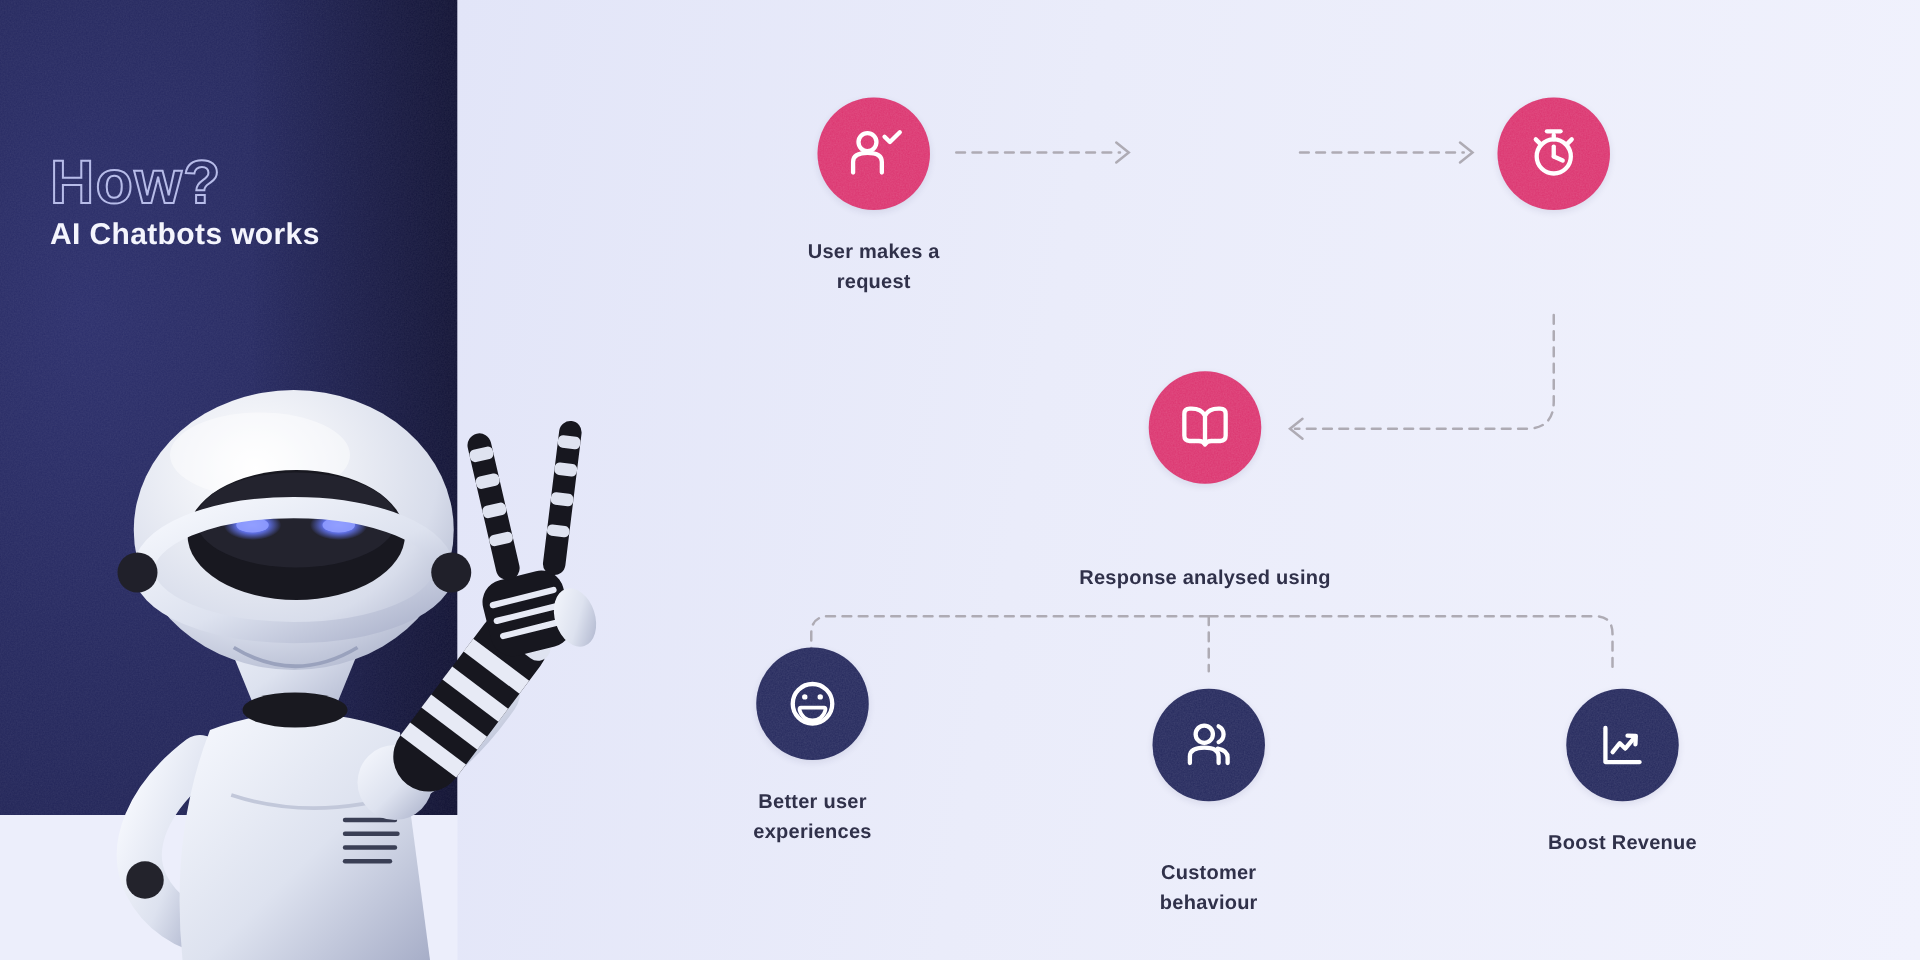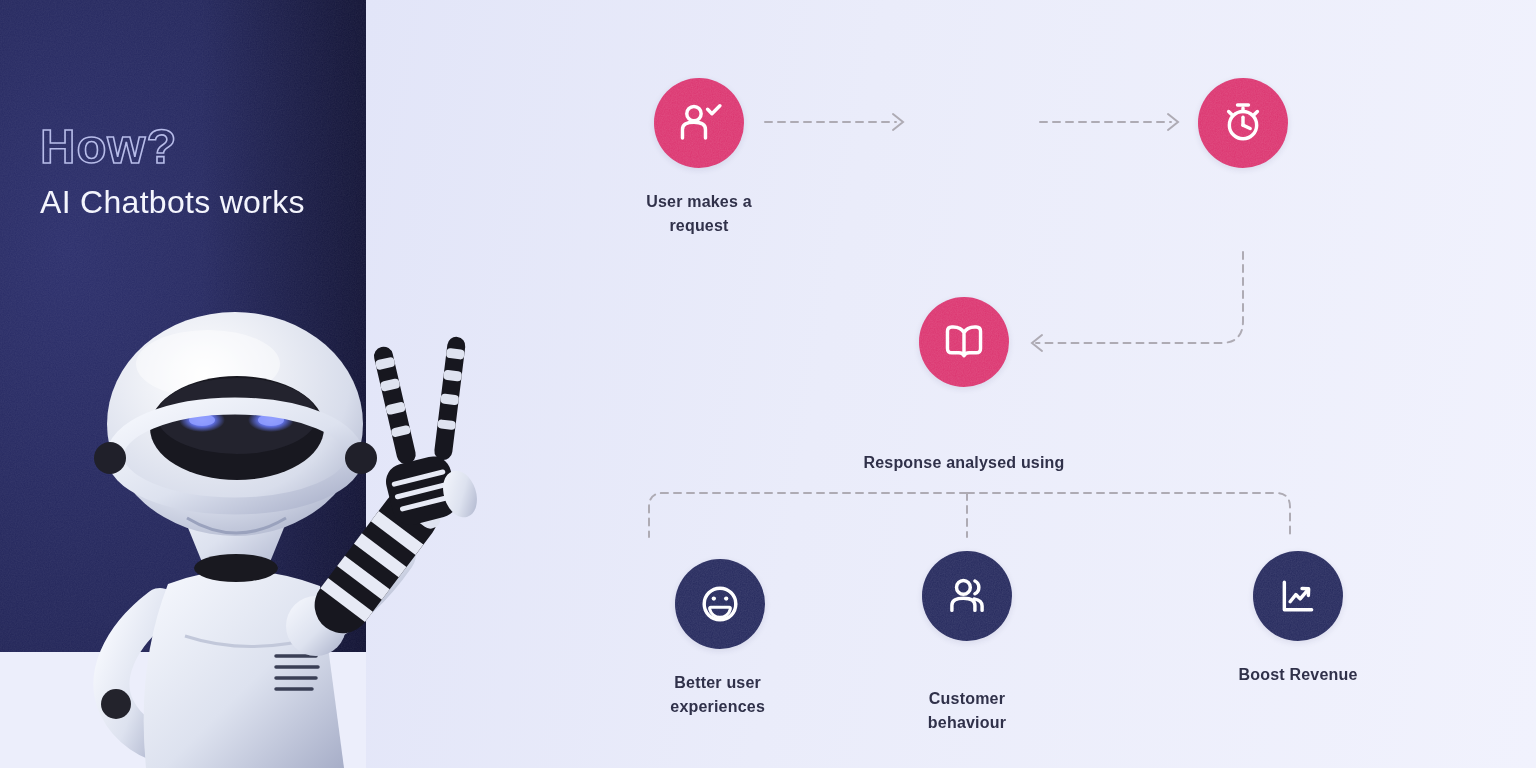--- a/index.html
+++ b/index.html
@@ -9,21 +9,21 @@
 
   
   .sidebar { position:absolute; left:0; top:0; width:366px; height:652px;
              background:
                linear-gradient(to right, rgba(10,10,35,0) 55%, rgba(8,8,30,0.55) 100%),
                radial-gradient(150% 120% at 18% 38%, #2c2f6c 0%, #23265a 48%, #15173f 100%); }
   .sidebar-noise { position:absolute; inset:0; width:100%; height:100%; pointer-events:none; }
   .title-block { position:absolute; left:40px; top:120px; }
   .title-outline { font-size:49px; font-weight:700; letter-spacing:1px;
                    color:transparent; -webkit-text-stroke:1.6px #b7bce9; line-height:1.1; }
-  .title-main { margin-top:10px; font-size:32px; font-weight:400; color:#f4f5fd; letter-spacing:0.3px; }
+  .title-main { margin-top:0; font-size:24px; font-weight:700; color:#f4f5fd; letter-spacing:0.3px; }
 
   
   .robot-wrap { position:absolute; left:90px; top:306px; width:405px; height:462px; z-index:5; }
 
   
   .flow-area { position:absolute; left:366px; top:0; width:1170px; height:768px;
                background:linear-gradient(100deg, #e2e5f8 0%, #eaecfa 40%, #f1f2fd 100%); }
   .connectors { position:absolute; left:0; top:0; width:1536px; height:768px; pointer-events:none; z-index:2; }
 
   .node { position:absolute; display:flex; flex-direction:column; align-items:center; z-index:3; }
@@ -35,21 +35,21 @@
   .grain { position:absolute; inset:0; width:100%; height:100%; pointer-events:none; }
   .circle svg.icon { position:relative; z-index:1; }
   .label { margin-top:22px; text-align:center; font-size:16px; font-weight:700;
            line-height:24px; color:#30314a; letter-spacing:0.2px; }
 
   
   .n-step1   { left:584px;  top:78px;  width:230px; }
   .n-step2   { left:849px;  top:78px;  width:230px; }
   .n-step3   { left:1128px; top:78px;  width:230px; }
   .n-step4   { left:834px;  top:297px; width:260px;gap:42px; }
-  .n-out1    { left:535px;  top:559px; width:230px;align-items:flex-end; }
+  .n-out1    { left:535px;  top:518px; width:230px; }
   .n-out2    { left:852px;  top:551px; width:230px;gap:24px; }
   .n-out3    { left:1183px; top:551px; width:230px; }
 </style>
 </head>
 <body>
 
 <div class="canvas">
 
   <svg width="0" height="0" style="position:absolute" aria-hidden="true">
     <defs>

